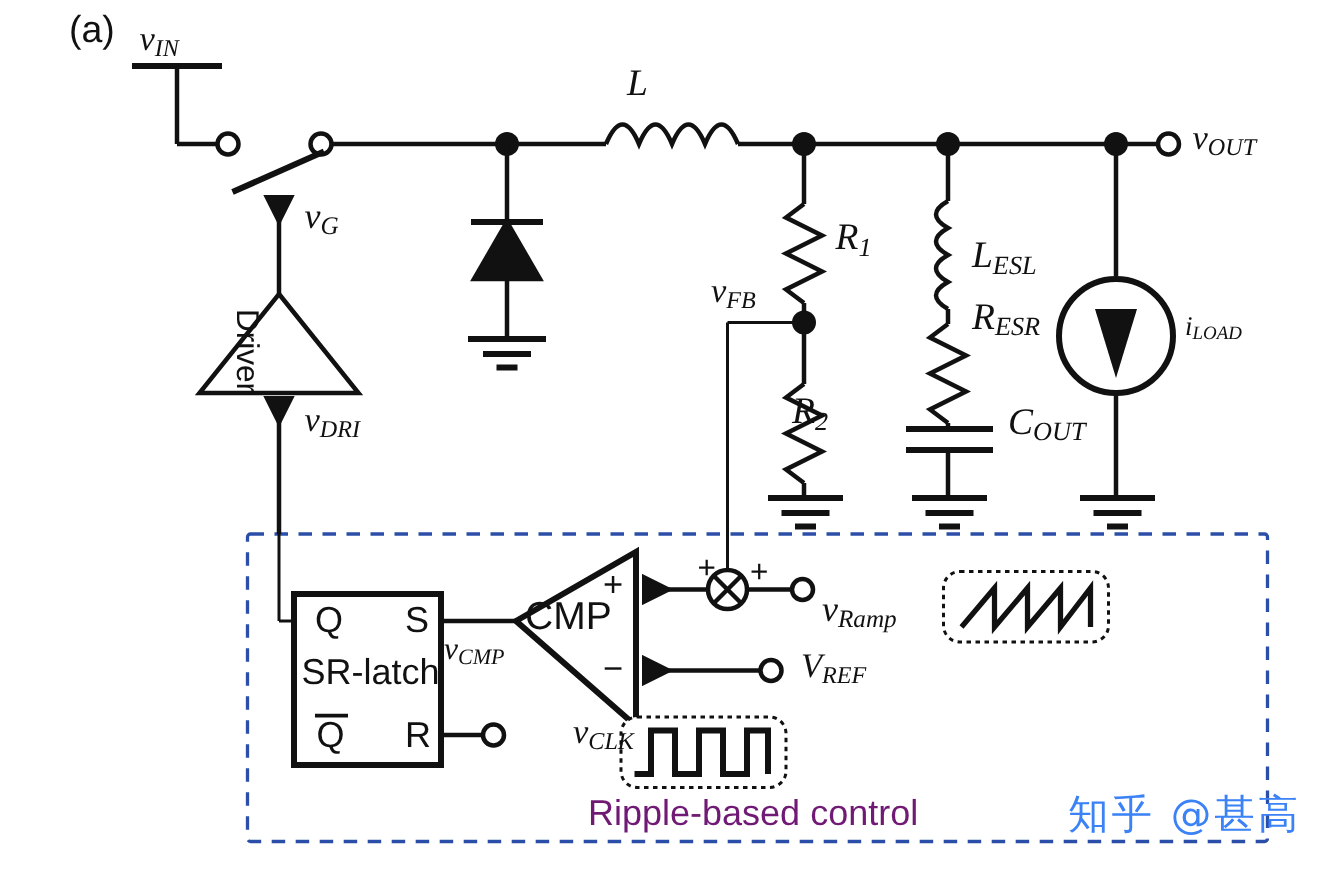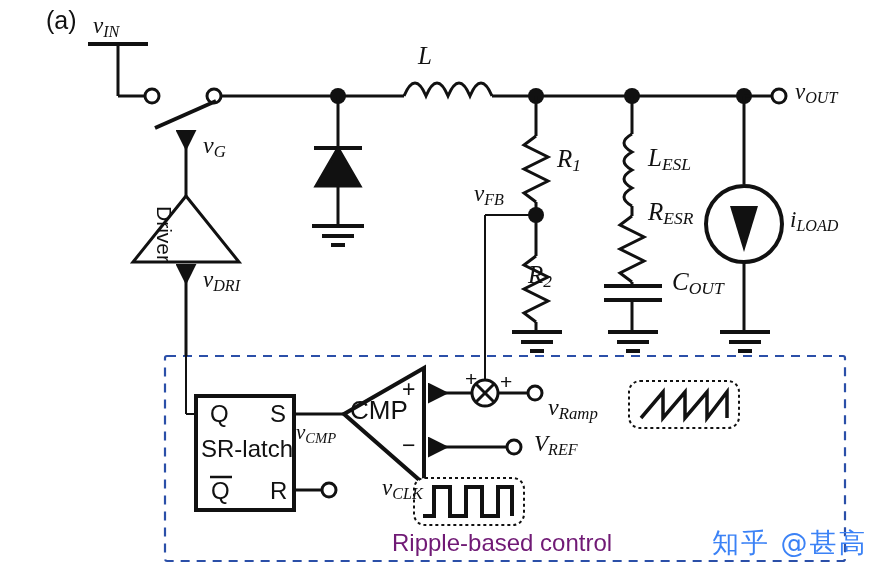--- a/index.html
+++ b/index.html
@@ -205,33 +205,33 @@
   </div>
 
   <div class="lbl" style="left:528px;top:262px;font-size:25px;">
     <span>R</span><span class="sub">2</span>
   </div>
 
   <div class="lbl" style="left:474px;top:182px;font-size:23px;">
     <span>v</span><span class="sub">FB</span>
   </div>
 
-  <div class="lbl" style="left:648px;top:145px;font-size:25px;">
+  <div class="lbl" style="left:648px;top:158px;font-size:25px;">
     <span>L</span><span class="sub">ESL</span>
   </div>
 
   <div class="lbl" style="left:648px;top:199px;font-size:25px;">
     <span>R</span><span class="sub">ESR</span>
   </div>
 
   <div class="lbl" style="left:672px;top:269px;font-size:25px;">
     <span>C</span><span class="sub">OUT</span>
   </div>
 
-  <div class="lbl" style="left:790px;top:208px;font-size:23px;">
+  <div class="lbl" style="left:790px;top:208px;font-size:18px;">
     <span>i</span><span class="sub">LOAD</span>
   </div>
 
   <div class="lbl plain" style="left:210px;top:402px;font-size:24px;">Q</div>
   <div class="lbl plain" style="left:270px;top:402px;font-size:24px;">S</div>
   <div class="lbl plain" style="left:201px;top:437px;font-size:24px;">SR-latch</div>
   <div class="lbl plain" style="left:211px;top:479px;font-size:24px;">Q</div>
   <div class="lbl plain" style="left:270px;top:479px;font-size:24px;">R</div>
 
   <div class="lbl" style="left:296px;top:422px;font-size:21px;">

